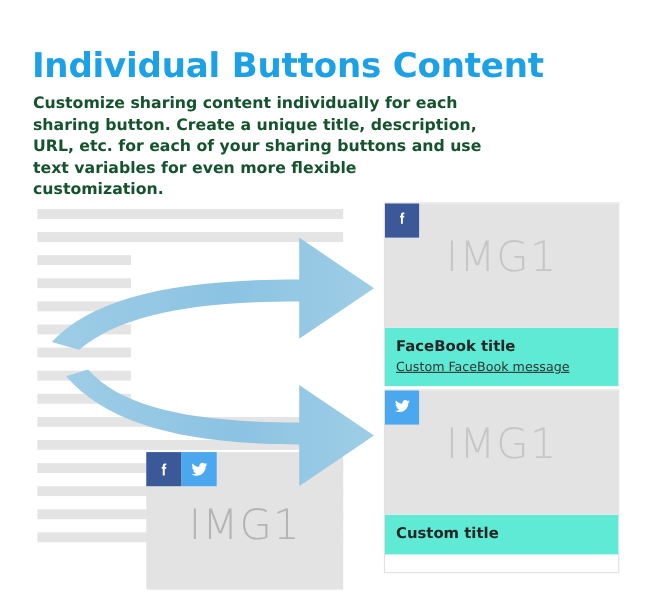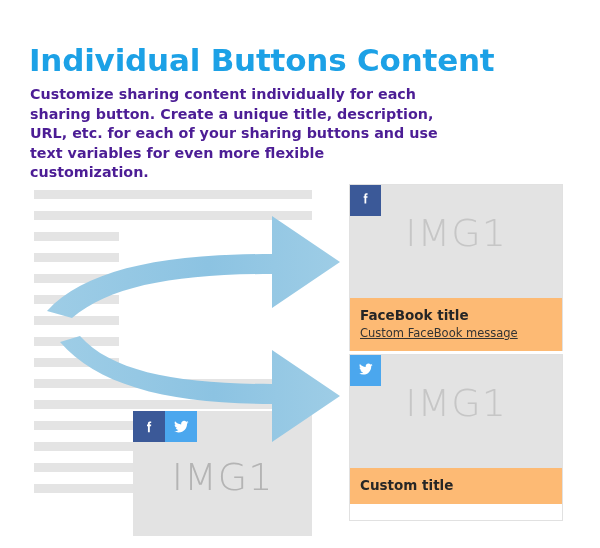--- a/index.html
+++ b/index.html
@@ -28,21 +28,21 @@
     white-space: nowrap;
   }
   #page-subtitle {
     position: absolute;
     left: 30px;
     top: 71px;
     width: 410px;
     font-size: 14.3px;
     font-weight: bold;
     line-height: 19.5px;
-    color: #4c1d95;
+    color: #14532d;
   }
 
   
   #illustration {
     position: absolute;
     left: 0;
     top: 178px;
     width: 600px;
     height: 350px;
   }
@@ -149,21 +149,21 @@
     height: 31px;
     display: flex;
     align-items: center;
     justify-content: center;
   }
   .card-badge.facebook { background: #3B5998; }
   .card-badge.twitter  { background: #4BA7EE; }
 
   .card-body {
     padding: 9px 10px 10px 10px;
-    background: #fdba74;
+    background: #5eead4;
   }
   .card-title {
     font-size: 13.5px;
     font-weight: bold;
     color: #262626;
     line-height: 17px;
   }
   .card-desc {
     margin-top: 2px;
     font-size: 11.5px;

